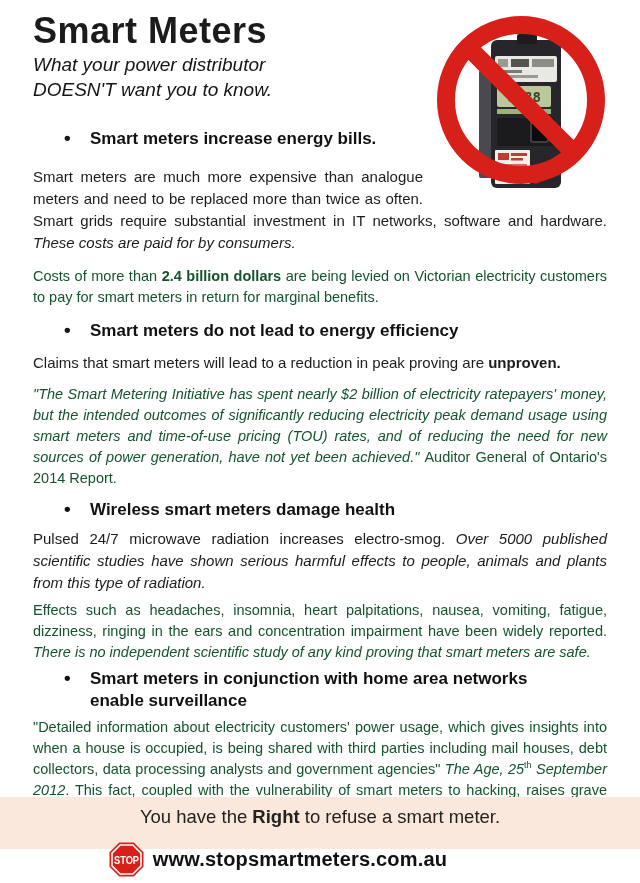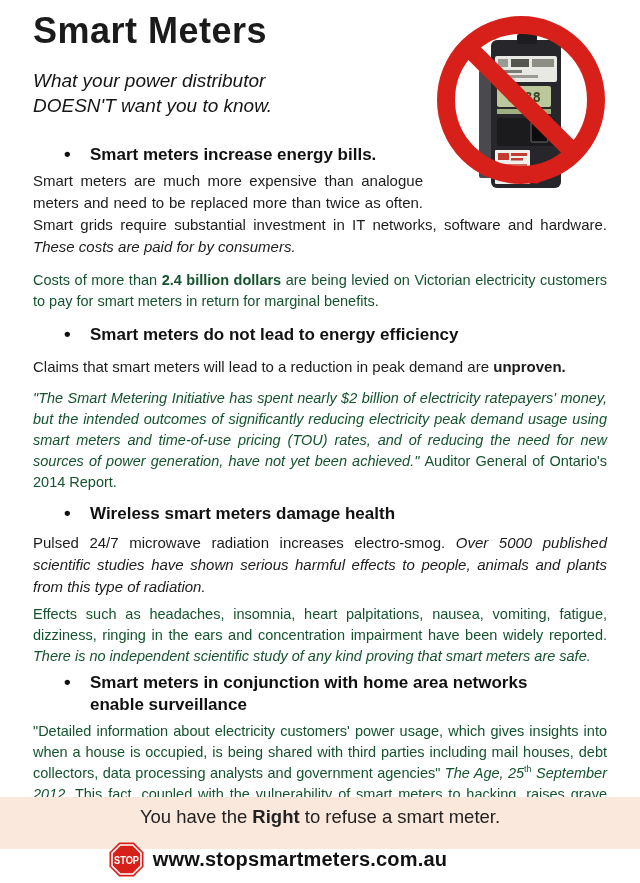--- a/index.html
+++ b/index.html
@@ -8,35 +8,35 @@
     width: 640px; height: 883px; position: relative; background: #ffffff;
     font-family: "Liberation Sans", sans-serif; color: #1b1b1b; overflow: hidden;
   }
   .content { padding: 12px 33px 0 33px; }
 
   .hero { float: right; width: 172px; height: 180px; margin: 0 0 6px 12px; }
   .hero svg { display: block; }
 
   h1.title { font-size: 36px; font-weight: bold; line-height: 38px; letter-spacing: 0.5px; }
 
-  .subtitle { margin-top: 18px; font-size: 19px; font-style: italic; line-height: 25px; color: #151515; }
+  .subtitle { margin-top: 2px; font-size: 19px; font-style: italic; line-height: 25px; color: #151515; }
 
   .bullet-h {
     position: relative; padding-left: 57px; font-size: 17px; font-weight: bold;
     line-height: 22px; color: #111; max-width: 545px;
   }
   .bullet-h::before { content: "\2022"; position: absolute; left: 31px; top: -1px; font-size: 19px; }
   .h1m { margin-top: 26px; white-space: nowrap; }
   .h2m { margin-top: 12px; }
   .h3m { margin-top: 10px; }
   .h4m { margin-top: 5px; }
 
   p.body { font-size: 15px; line-height: 22px; text-align: justify; color: #1c1c1c; }
   p.note { font-size: 14.5px; line-height: 21px; text-align: justify; color: #14532d; }
-  .p1m { margin-top: 4px; }
+  .p1m { margin-top: 16px; }
   .n1m { margin-top: 12px; }
   .p2m { margin-top: 10px; }
   .n2m { margin-top: 10px; }
   .p3m { margin-top: 7px; }
   .n3m { margin-top: 6px; }
   .n4m { margin-top: 5px; line-height: 20px; }
 
   .it { font-style: italic; }
   .b  { font-weight: bold; }
   .sup { vertical-align: super; font-size: 9px; line-height: 0; }
@@ -107,21 +107,21 @@
       <span>Smart meters are much more expensive than analogue meters and need to be replaced more than twice as often. Smart grids require substantial investment in IT networks, software and hardware. </span><span class="it">These costs are paid for by consumers.</span>
     </p>
     <p class="note n1m">
       <span>Costs of more than </span><span class="b">2.4 billion dollars</span><span> are being levied on Victorian electricity customers to pay for smart meters in return for marginal benefits.</span>
     </p>
 
     <div class="bullet-h h2m">
       <span>Smart meters do not lead to energy efficiency</span>
     </div>
     <p class="body p2m">
-      <span>Claims that smart meters will lead to a reduction in peak demand are </span><span class="b">unproven.</span>
+      <span>Claims that smart meters will lead to a reduction in peak proving are </span><span class="b">unproven.</span>
     </p>
     <p class="note n2m">
       <span class="it">"The Smart Metering Initiative has spent nearly $2 billion of electricity ratepayers' money, but the intended outcomes of significantly reducing electricity peak demand usage using smart meters and time-of-use pricing (TOU) rates, and of reducing the need for new sources of power generation, have not yet been achieved." </span><span>Auditor General of Ontario's 2014 Report.</span>
     </p>
 
     <div class="bullet-h h3m">
       <span>Wireless smart meters damage health</span>
     </div>
     <p class="body p3m">
       <span>Pulsed 24/7 microwave radiation increases electro-smog. </span><span class="it">Over 5000 published scientific studies have shown serious harmful effects to people, animals and plants from this type of radiation.</span>

